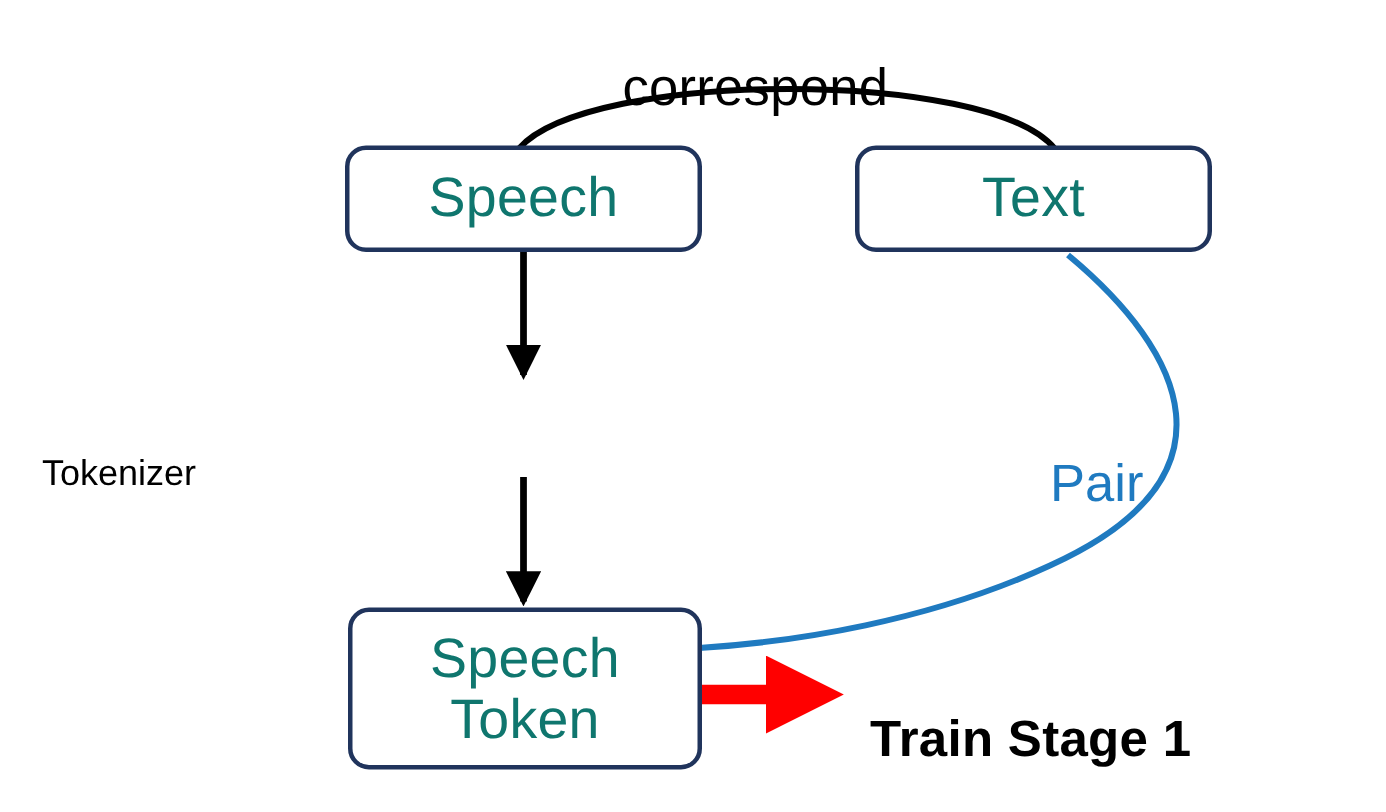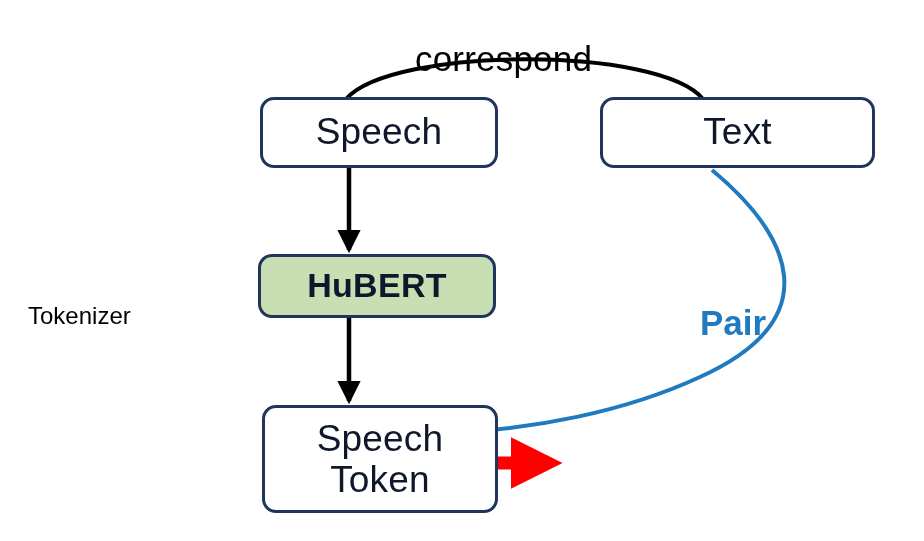--- a/index.html
+++ b/index.html
@@ -28,41 +28,40 @@
   .node-box {
     position: absolute;
     box-sizing: border-box;
     border: 3px solid #20345c;
     border-radius: 14px;
     background: #ffffff;
     display: flex;
     align-items: center;
     justify-content: center;
     text-align: center;
-    color: #0f172a;
+    color: #0f766e;
     z-index: 3;
-    margin-left: 30px;
   }
   .node-label {
     font-weight: 400;
     line-height: 1.05;
     letter-spacing: 0.2px;
     white-space: pre-line;
   }
   #box-speech {
     left: 230px;
     top: 97px;
     width: 238px;
     height: 71px;
   }
   #box-speech .node-label { font-size: 37px; }
   #box-text {
     left: 570px;
     top: 97px;
-    width: 275px;
+    width: 238px;
     height: 71px;
   }
   #box-text .node-label { font-size: 37px; }
   #box-hubert {
     left: 228px;
     top: 254px;
     width: 238px;
     height: 64px;
     background: #c8dfb4;
   }
@@ -97,21 +96,20 @@
   #label-tokenizer {
     left: 28px;
     top: 271px;
     font-size: 24px;
   }
   #label-pair {
     left: 700px;
     top: 272px;
     font-size: 35px;
     color: #1f7ac0;
-    font-weight: bold;
   }
   #label-train-stage {
     left: 580px;
     top: 443px;
     font-size: 34px;
     font-weight: 700;
     letter-spacing: 0.2px;
   }
 </style>
 </head>
@@ -141,29 +139,27 @@
   </svg>
 
   <div class="node-box" id="box-speech">
     <span class="node-label">Speech</span>
   </div>
 
   <div class="node-box" id="box-text">
     <span class="node-label">Text</span>
   </div>
 
-  <div class="node-box" id="box-hubert">
-    <span class="node-label">HuBERT</span>
-  </div>
 
   <div class="node-box" id="box-speech-token">
     <span class="node-label">Speech
 Token</span>
   </div>
 
   <div class="free-label" id="label-correspond">correspond</div>
 
   <div class="free-label" id="label-tokenizer">Tokenizer</div>
 
   <div class="free-label" id="label-pair">Pair</div>
 
+  <div class="free-label" id="label-train-stage">Train Stage 1</div>
 
 </div>
 
 </body></html>

